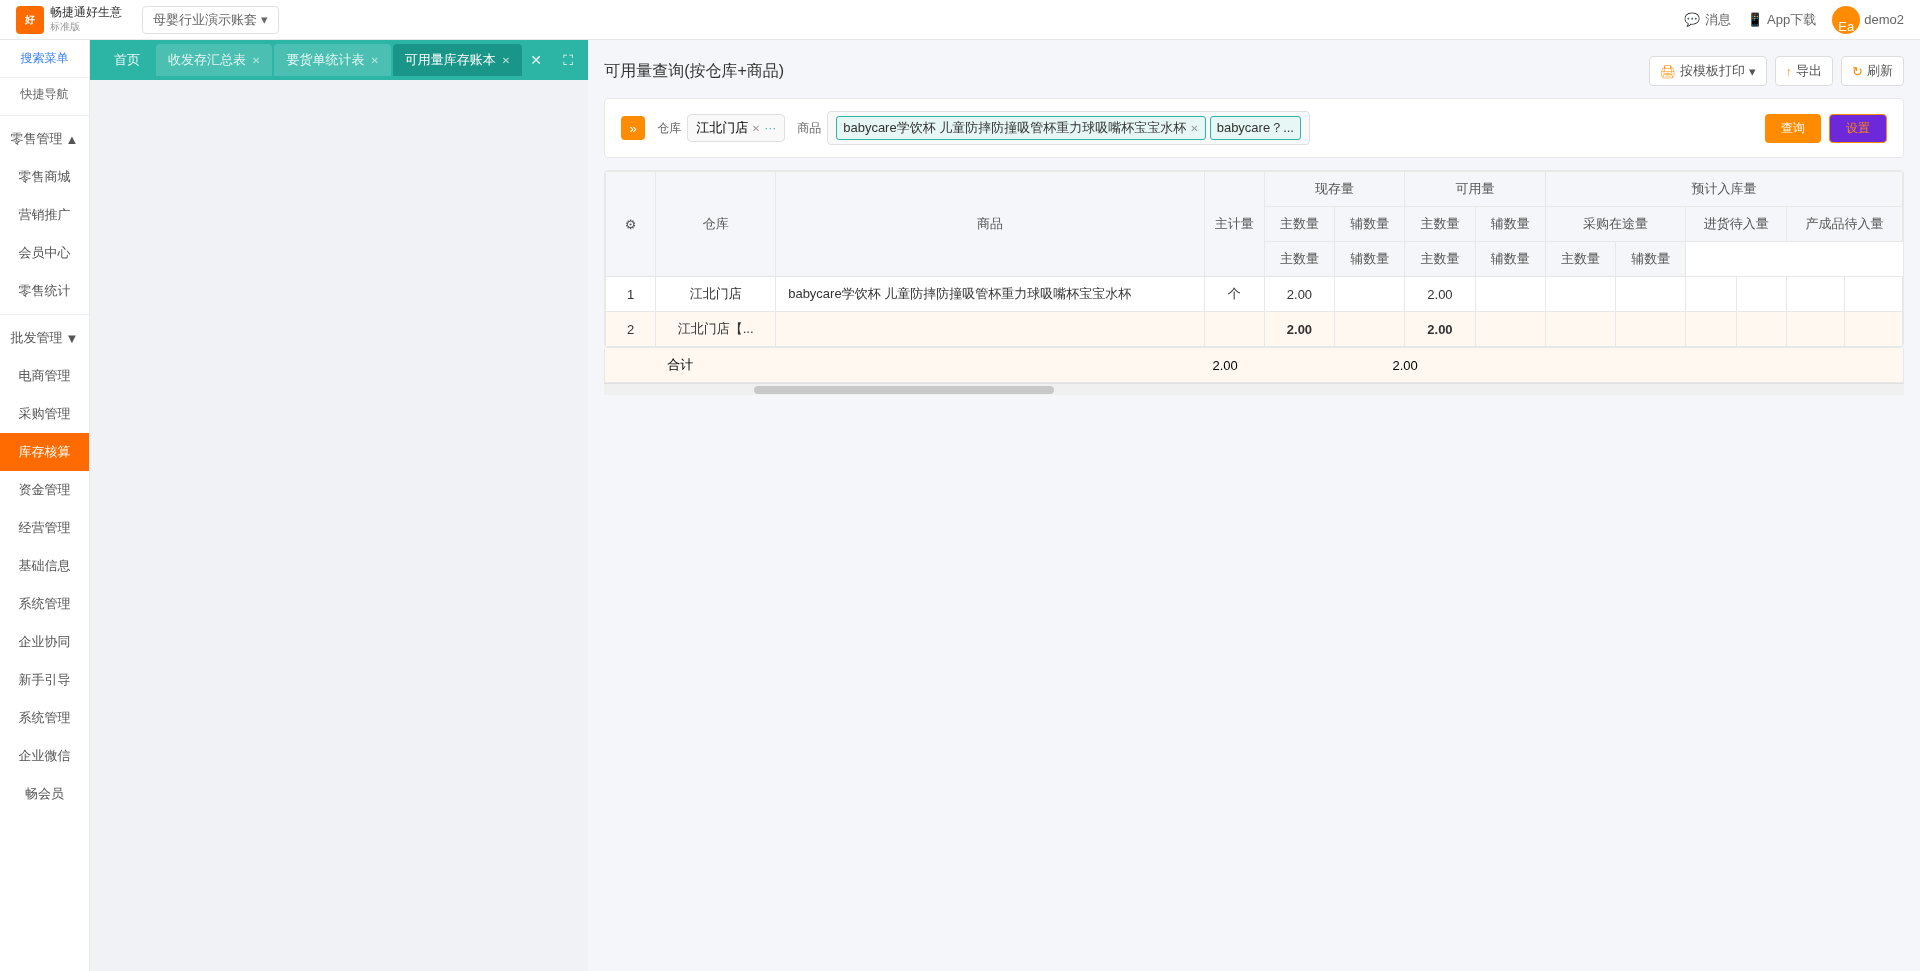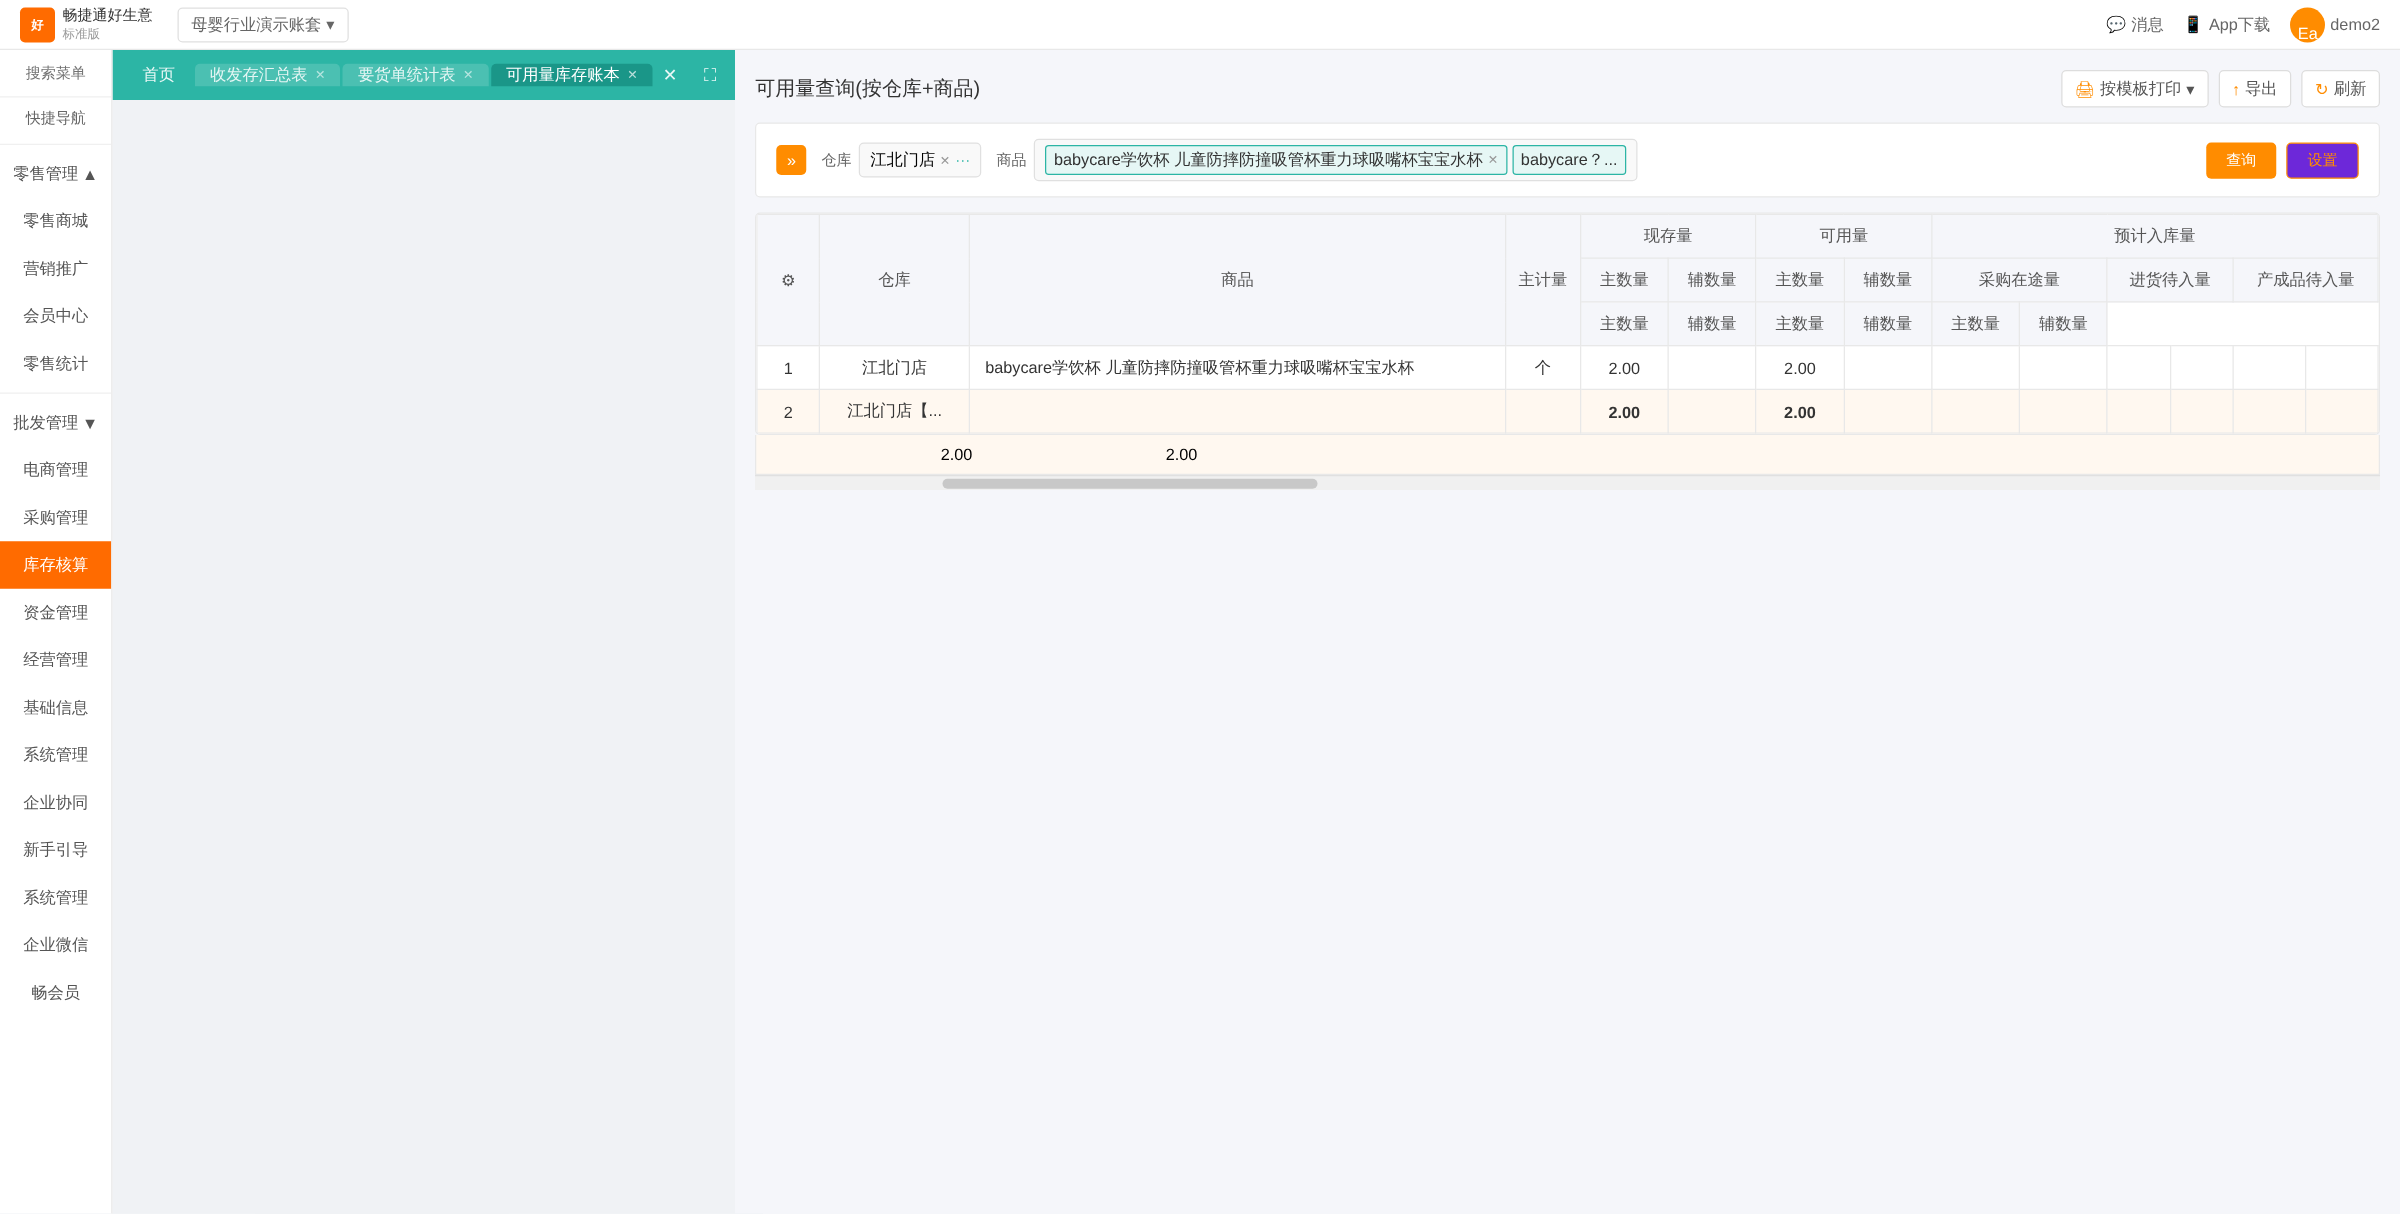--- a/index.html
+++ b/index.html
@@ -90,21 +90,21 @@
       background: #fff;
       border-right: 1px solid #e8e8e8;
       display: flex;
       flex-direction: column;
       overflow-y: auto;
       flex-shrink: 0;
     }
     .sidebar-search {
       padding: 10px 8px;
       font-size: 12px;
-      color: #737373;
+      color: #3b82f6;
       text-align: center;
       cursor: pointer;
       border-bottom: 1px solid #f0f0f0;
     }
     .sidebar-nav {
       padding: 8px 0;
       font-size: 12px;
       color: #666;
       text-align: center;
       cursor: pointer;
@@ -149,21 +149,21 @@
     .tab-home {
       padding: 0 16px;
       height: 40px;
       display: flex;
       align-items: center;
       color: rgba(255,255,255,0.9);
       font-size: 13px;
       cursor: pointer;
     }
     .tab-item {
-      height: 18px;
+      height: 32px;
       padding: 0 12px;
       display: flex;
       align-items: center;
       gap: 6px;
       border-radius: 4px 4px 0 0;
       font-size: 12px;
       cursor: pointer;
       color: rgba(255,255,255,0.85);
       background: rgba(255,255,255,0.15);
       margin-right: 2px;
@@ -603,20 +603,21 @@
               <td></td>
               <td></td>
               <td></td>
             </tr>
           </tbody>
         </table>
       </div>
 
       <div style="background:#fff8f0; border:1px solid #e8e8e8; border-top:none; display:flex; align-items:center; padding:8px 0; font-size:12px;">
         <div style="width:50px; text-align:center;"></div>
+        <div style="flex:1; text-align:left; padding-left:12px; font-weight:500;">合计</div>
         <div style="width:60px; text-align:center;"></div>
         <div style="width:100px; text-align:center; font-weight:500;">2.00</div>
         <div style="width:80px;"></div>
         <div style="width:100px; text-align:center; font-weight:500;">2.00</div>
         <div style="flex:1;"></div>
       </div>
 
       <div class="scroll-area">
         <div class="scroll-thumb"></div>
       </div>

